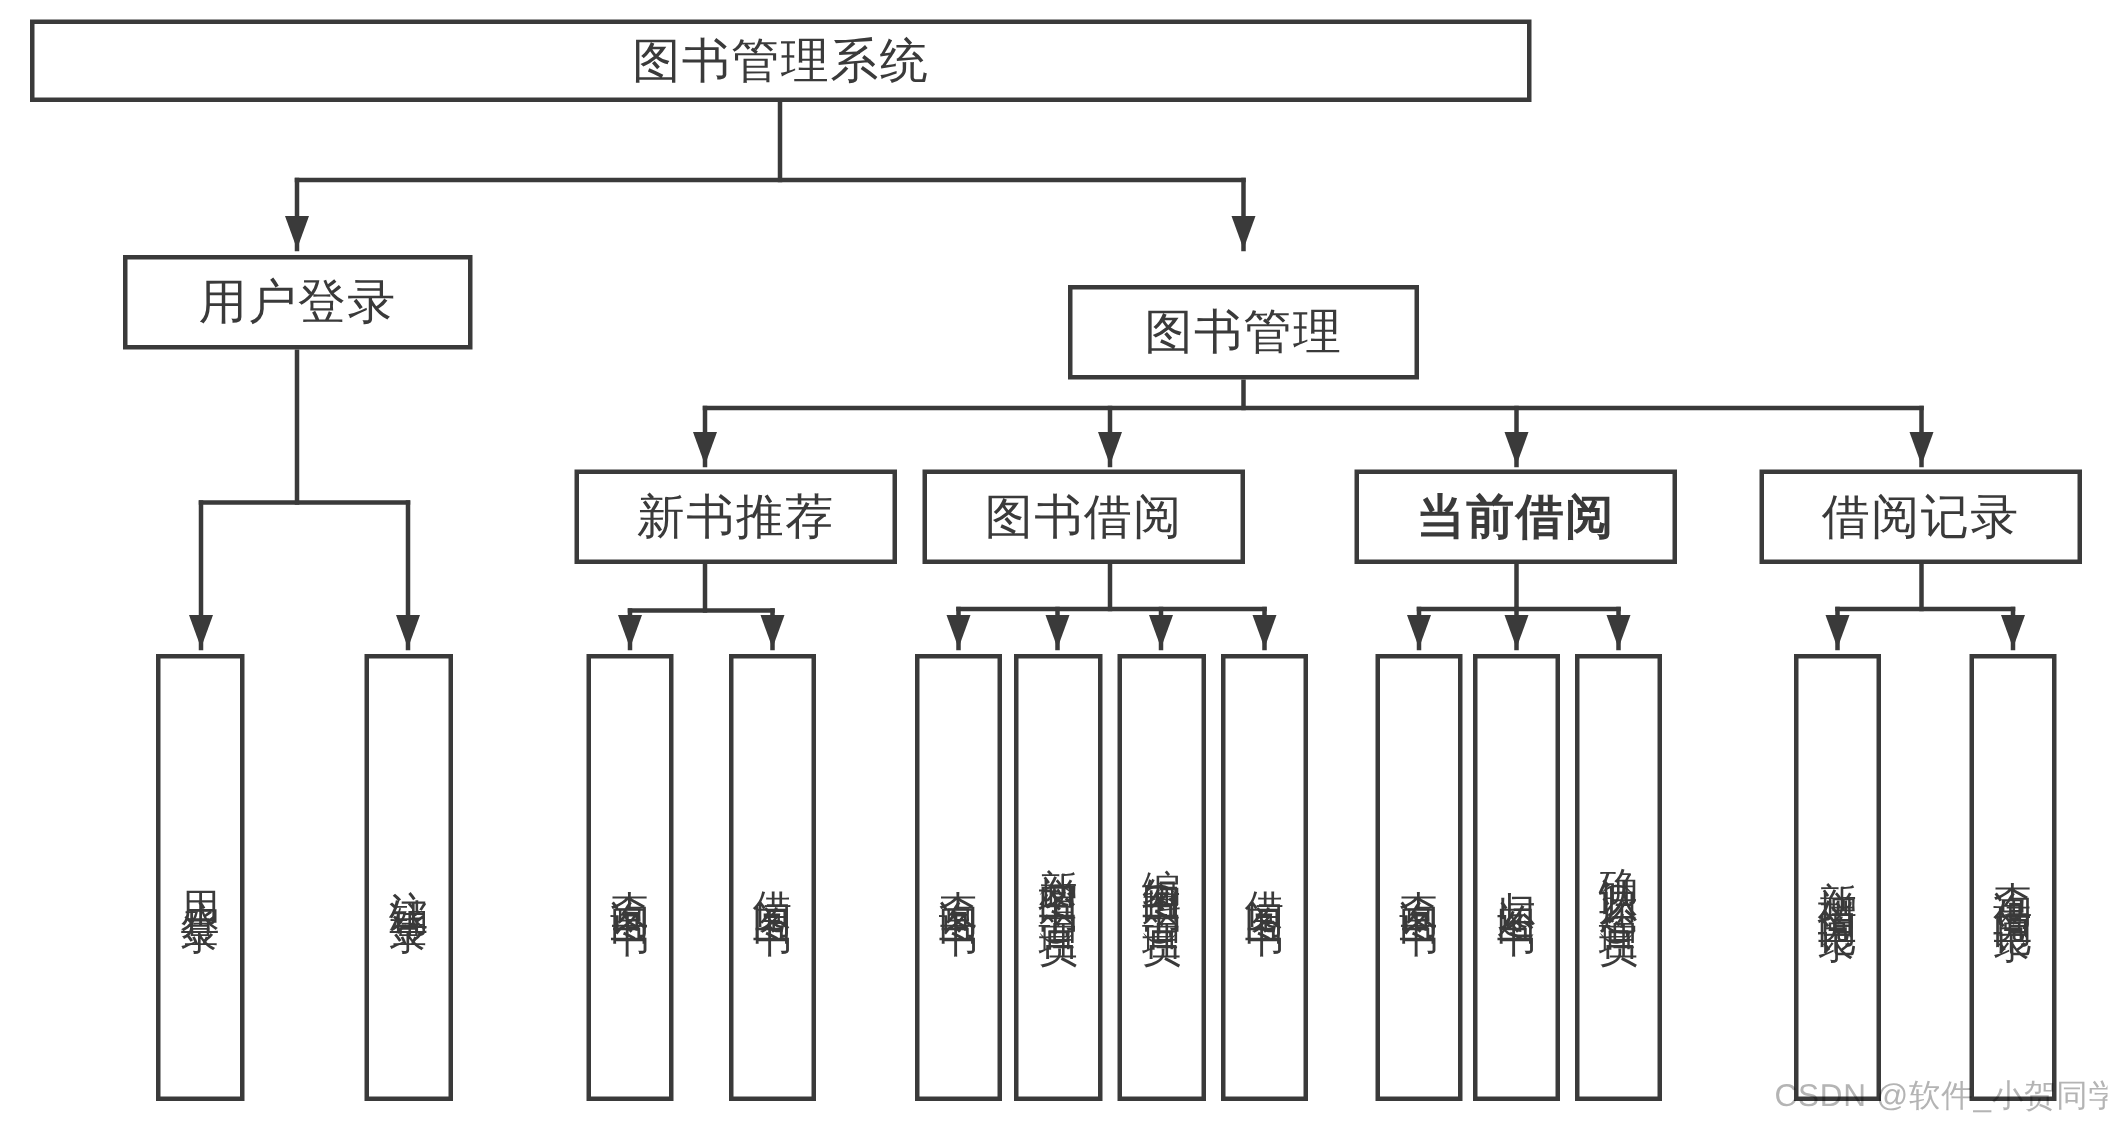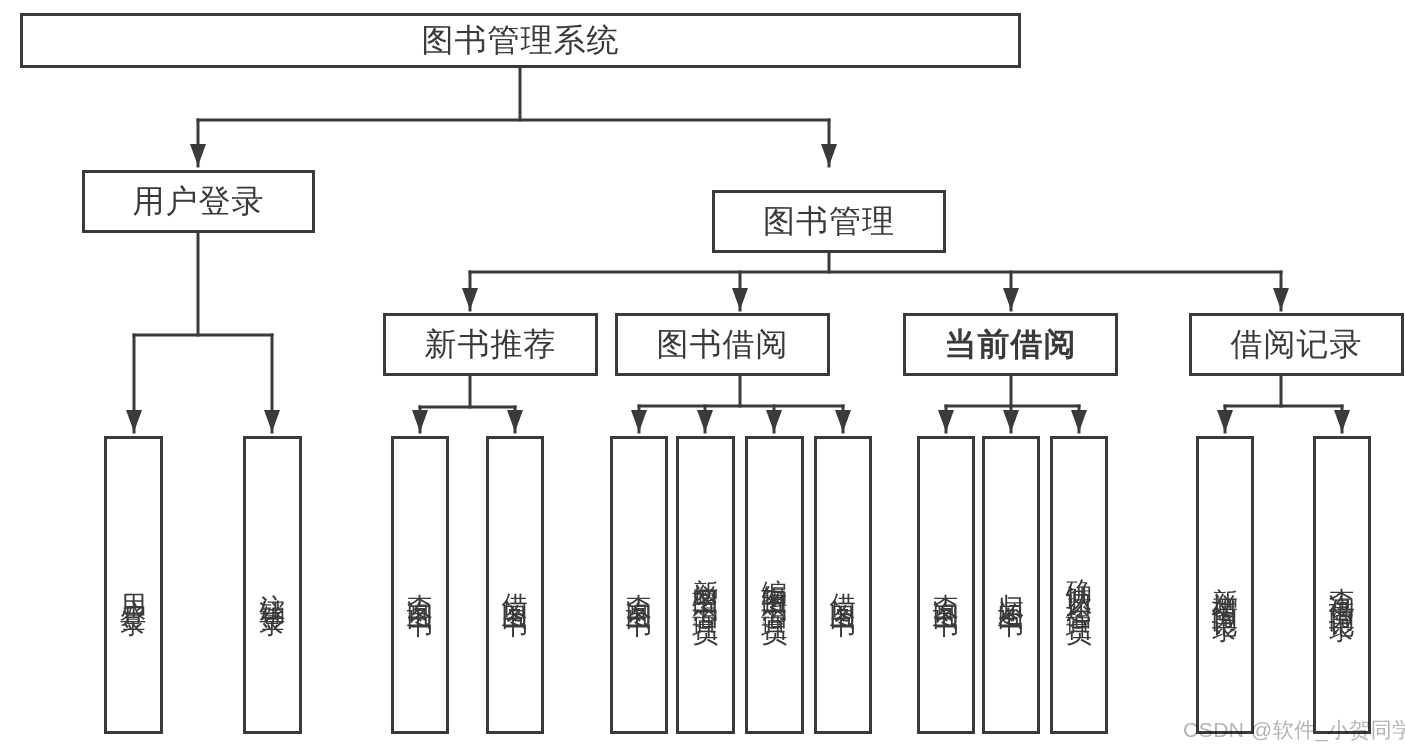--- a/index.html
+++ b/index.html
@@ -135,21 +135,21 @@
 
   <div class="hnode" style="left:363px; top:313px; width:215px; height:63px;margin-left:20px;">
     <span>新书推荐</span>
   </div>
   <div class="hnode" style="left:615px; top:313px; width:215px; height:63px;">
     <span>图书借阅</span>
   </div>
   <div class="hnode" style="left:903px; top:313px; width:215px; height:63px;font-weight:bold;">
     <span>当前借阅</span>
   </div>
-  <div class="hnode" style="left:1173px; top:313px; width:215px; height:63px;margin-left:16px;">
+  <div class="hnode" style="left:1173px; top:313px; width:215px; height:63px;">
     <span>借阅记录</span>
   </div>
 
   <div class="leaf" style="left:104px; width:59px;">
     <span class="vtext">用户登录</span>
   </div>
   <div class="leaf" style="left:243px; width:59px;">
     <span class="vtext">注销登录</span>
   </div>
 

